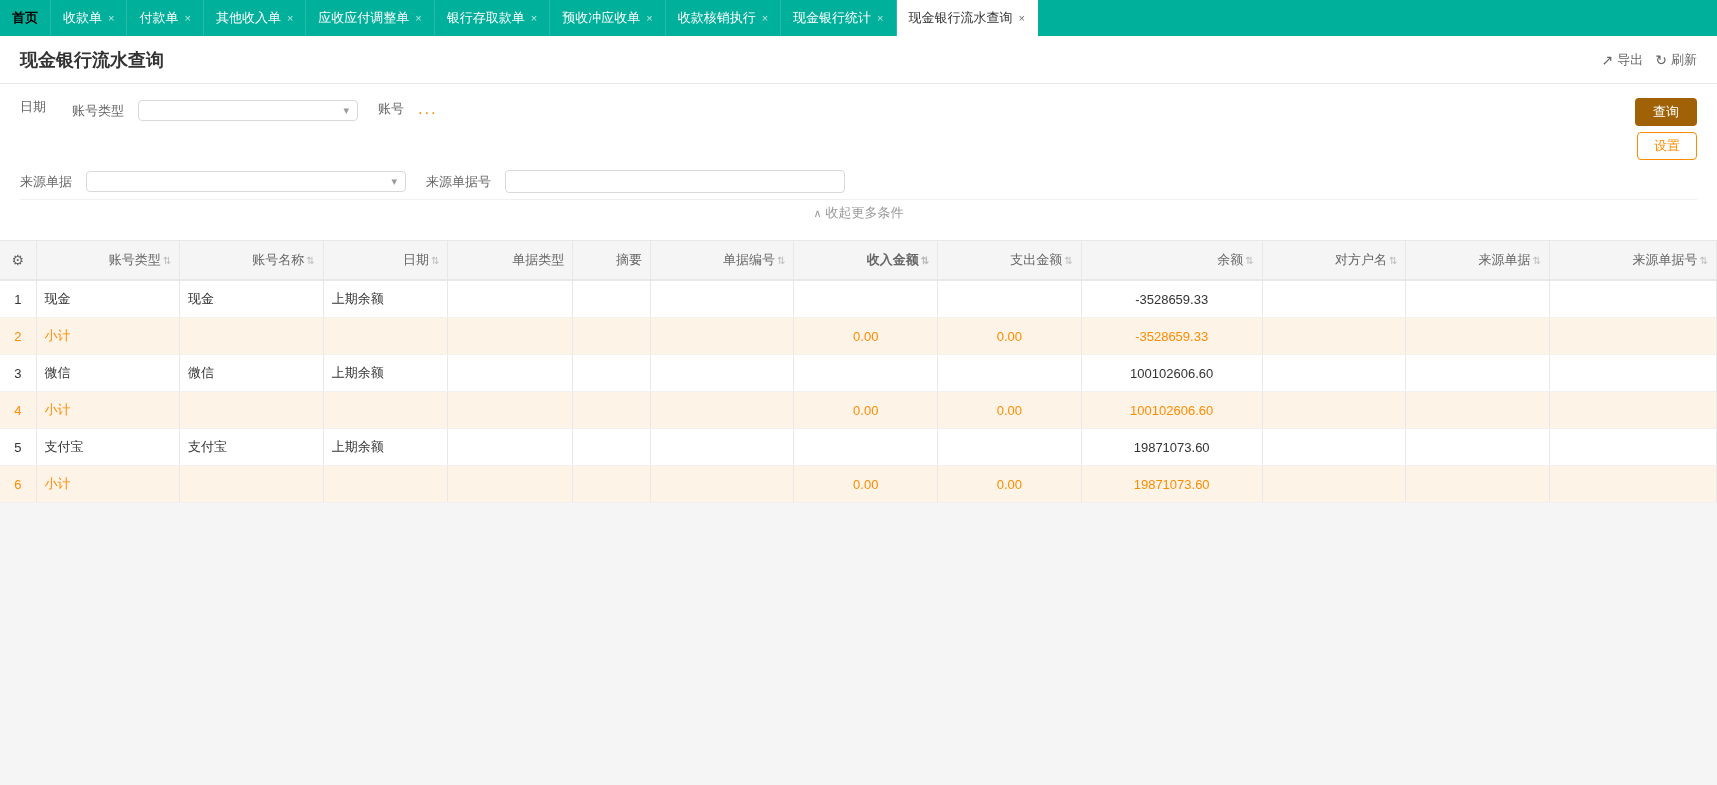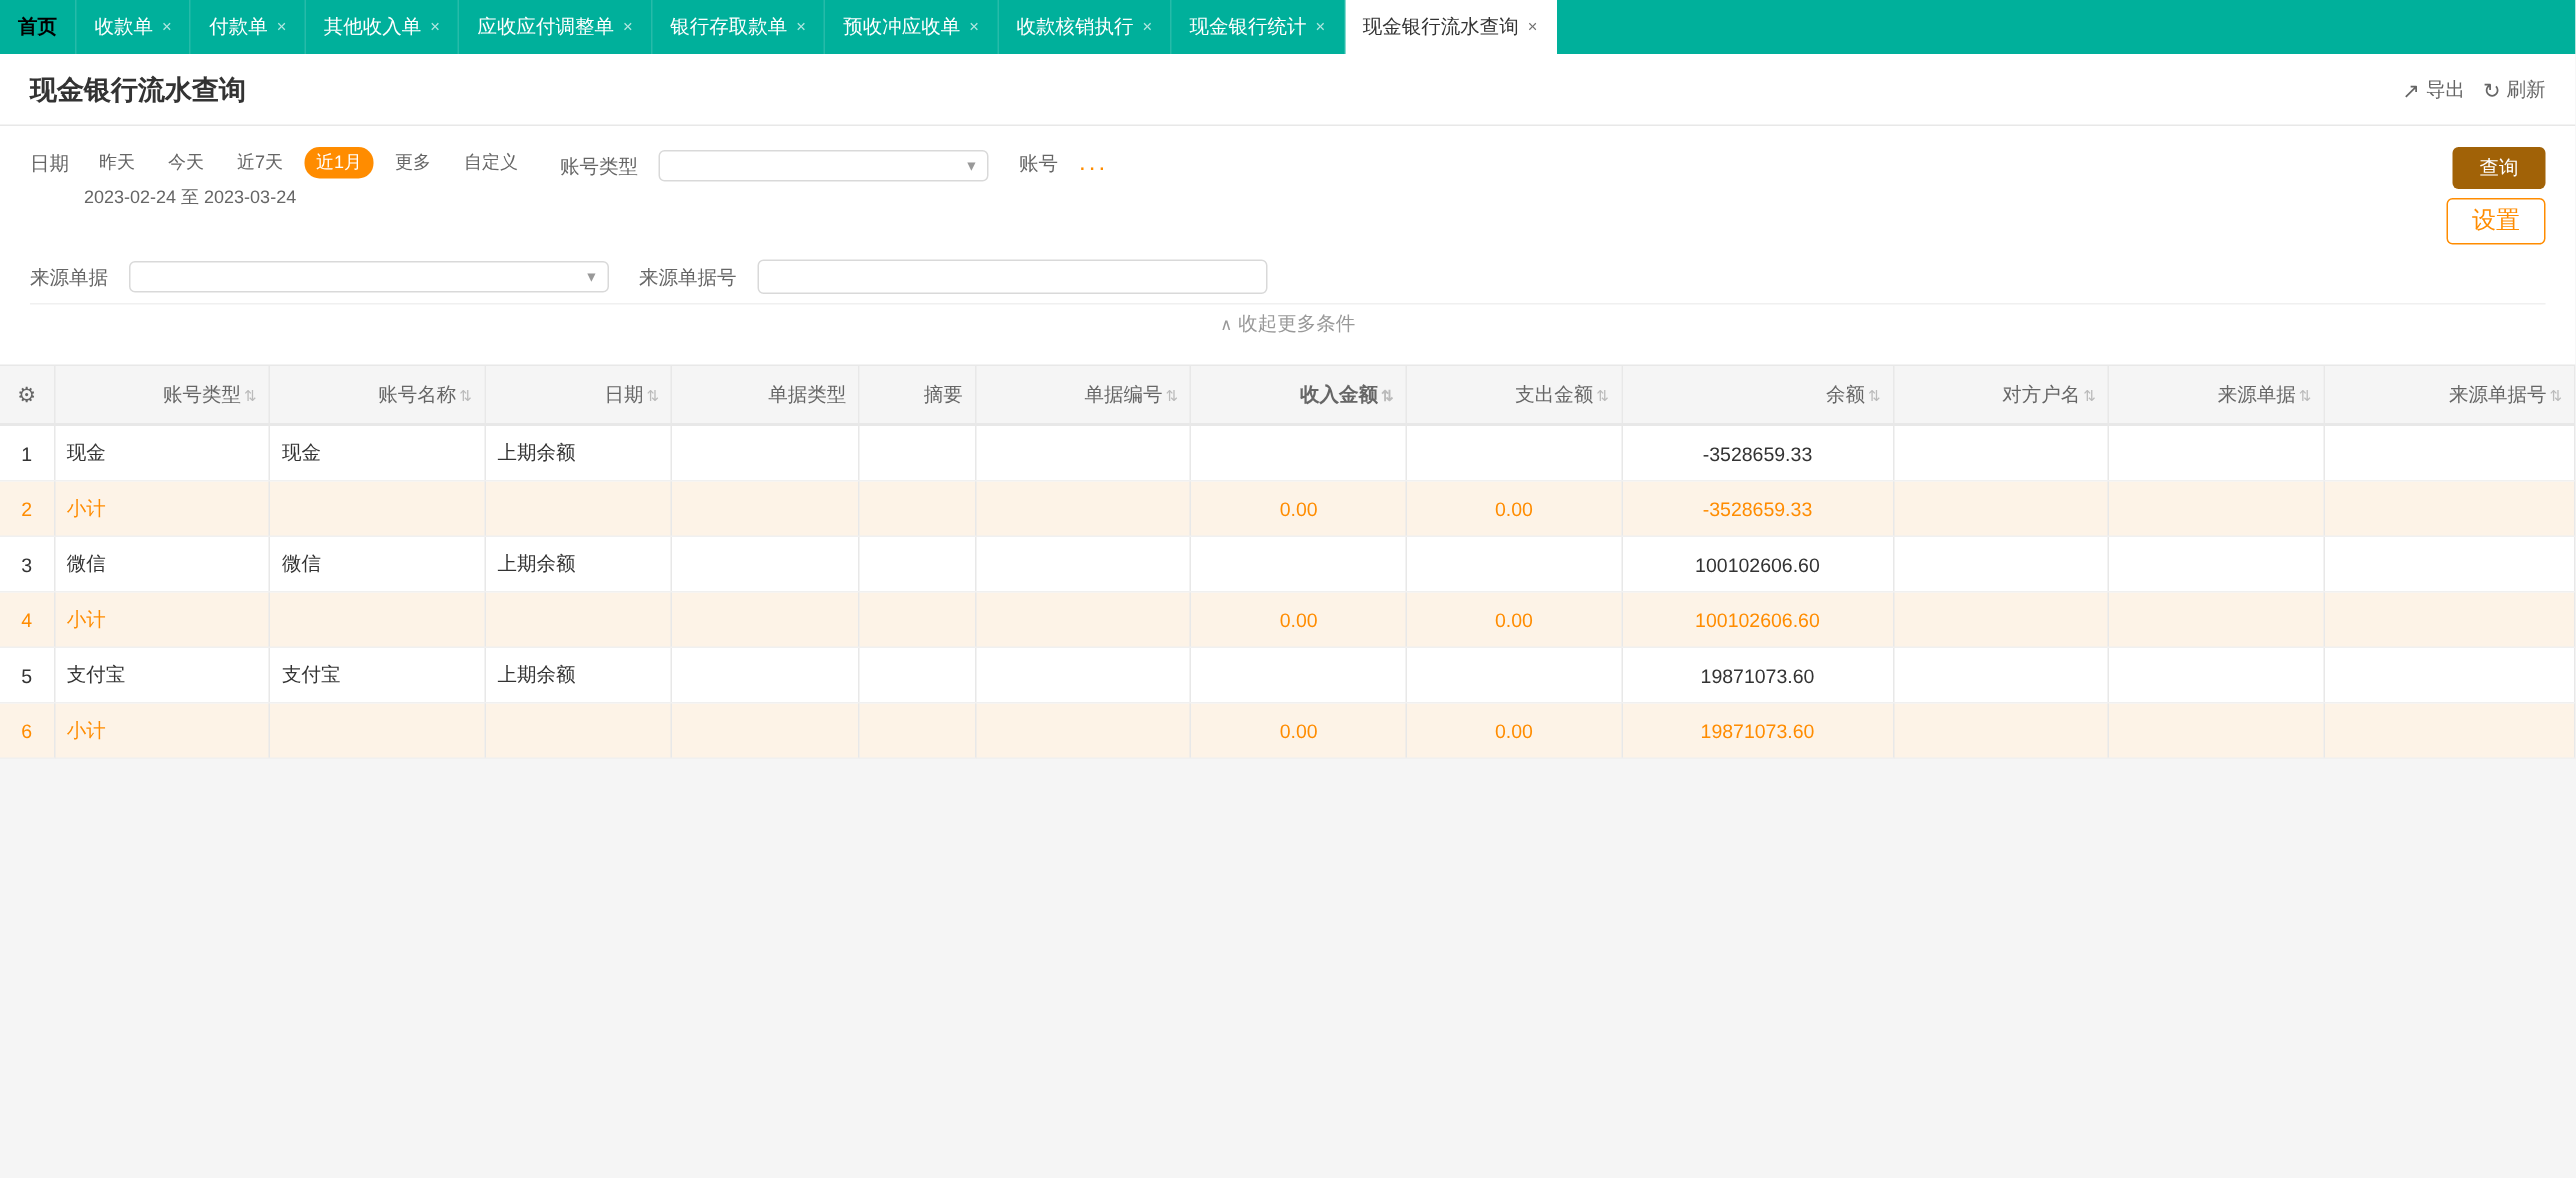--- a/index.html
+++ b/index.html
@@ -134,21 +134,21 @@
       cursor: pointer;
       font-size: 13px;
     }
     .btn-settings {
       background: #fff;
       color: #ff8c00;
       border: 1px solid #ff8c00;
       padding: 4px 16px;
       border-radius: 4px;
       cursor: pointer;
-      font-size: 16px;
+      font-size: 13px;
     }
     .more-dots {
       color: #ff8c00;
       cursor: pointer;
       font-size: 16px;
       letter-spacing: 2px;
     }
 
     
     .collapse-row {
@@ -285,31 +285,20 @@
   </div>
 </div>
 
 <div class="filter-area">
 
   <div style="display:flex; align-items:flex-start; gap:20px; margin-bottom:10px;">
 
     <div style="display:flex; flex-direction:column; gap:4px;">
       <div style="display:flex; align-items:center; gap:6px;">
         <span class="filter-label">日期</span>
-        <div class="date-options">
-          <span class="date-opt">昨天</span>
-          <span class="date-opt">今天</span>
-          <span class="date-opt">近7天</span>
-          <span class="date-opt active">近1月</span>
-          <span class="date-opt">更多</span>
-          <span class="date-opt">自定义</span>
-        </div>
-      </div>
-      <div style="padding-left:30px;">
-        <span class="date-range">2023-02-24 至 2023-03-24</span>
       </div>
     </div>
 
     <div style="display:flex; align-items:center; gap:8px; margin-top:2px;">
       <span class="filter-label">账号类型</span>
       <div class="filter-select" style="min-width:220px;">
         <span style="color:#ccc;"></span>
         <span style="color:#999; font-size:11px;">▾</span>
       </div>
     </div>

